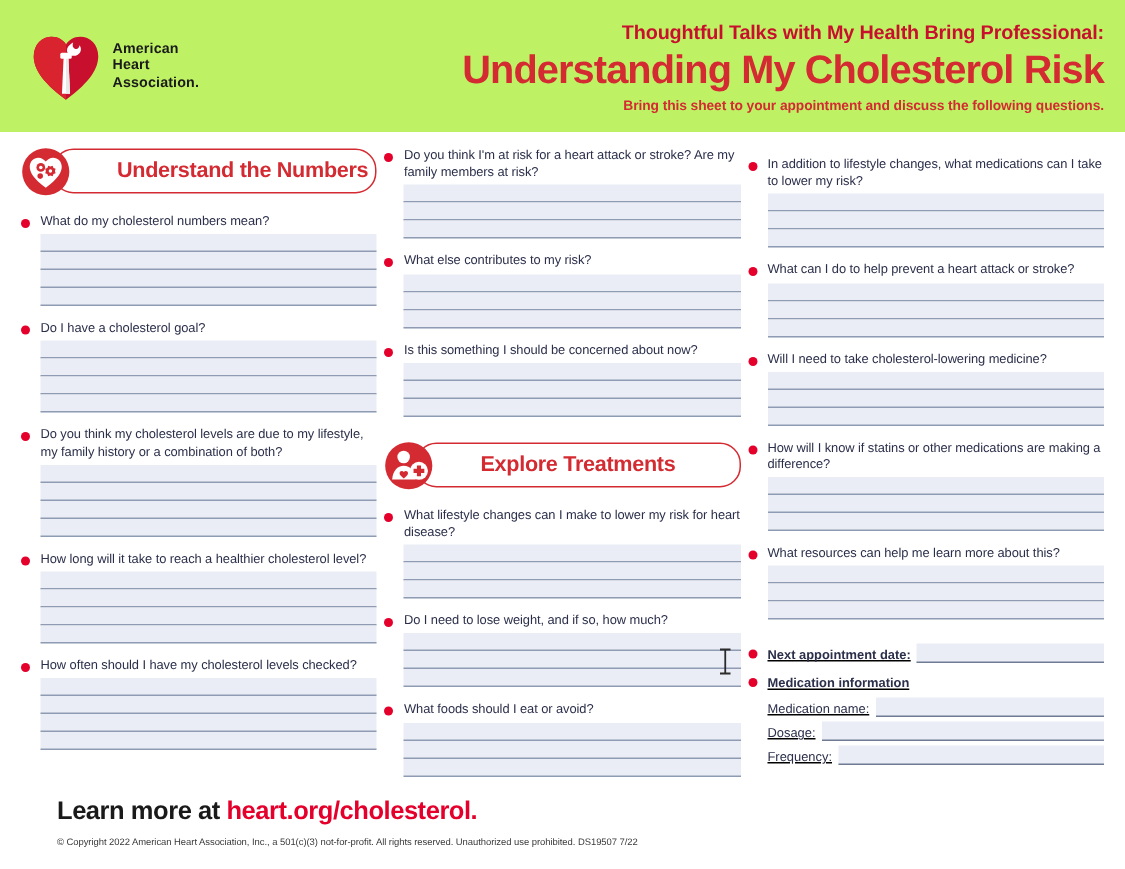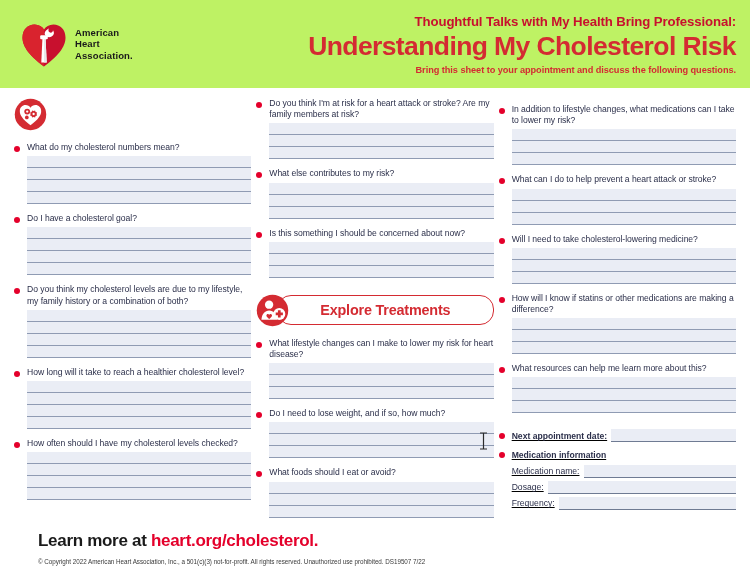--- a/index.html
+++ b/index.html
@@ -79,21 +79,21 @@
   .field-row .bullet{margin-top:0;align-self:center;}
   .flabel{
     color:#2b2f4a;font-size:8.6px;font-weight:bold;line-height:12px;
     white-space:nowrap;
   }
   .flabel.plain{font-weight:normal;}
   .fline{
     flex:1;height:12px;background:#eaedf5;border-bottom:1px solid #6f7b93;
     margin-left:4px;
   }
-  .sub-field{margin-left:13px;display:flex;align-items:flex-start;margin-bottom:3px;}
+  .sub-field{margin-left:13px;display:flex;align-items:center;margin-bottom:3px;}
   .spacer-top{margin-top:16px;text-decoration:underline;}
 
   
   .footer{position:absolute;left:16px;bottom:0;width:750px;}
   .learn{
     margin-left:22px;font-size:17px;font-weight:bold;color:#1a1a1a;
     letter-spacing:-.3px;
   }
   .learn .url{color:#e4002b;}
   .copy{
@@ -138,20 +138,23 @@
       <div class="section-head">
         <svg class="sec-icon" viewBox="0 0 34 34">
           <circle cx="17" cy="17" r="16.2" fill="#d42b32"></circle>
           <path d="M17 28 C8.6 21.8 6 17.4 6 13.6 C6 9.8 8.7 7.3 11.9 7.3 C14.1 7.3 15.9 8.5 17 10 C18.1 8.5 19.9 7.3 22.1 7.3 C25.3 7.3 28 9.8 28 13.6 C28 17.4 25.4 21.8 17 28 Z" fill="#ffffff"></path>
           <circle cx="13.6" cy="14" r="3" fill="#d42b32"></circle>
           <circle cx="13.6" cy="14" r="1.2" fill="#ffffff"></circle>
           <circle cx="13.2" cy="20" r="1.9" fill="#d42b32"></circle>
           <path d="M20.2 13.4 l1.5 -.5 .6 1.5 1.5 .6 -.5 1.5 .5 1.5 -1.5 .6 -.6 1.5 -1.5 -.5 -1.5 .5 -.6 -1.5 -1.5 -.6 .5 -1.5 -.5 -1.5 1.5 -.6 .6 -1.5 Z" fill="#d42b32"></path>
           <circle cx="20.2" cy="16.5" r="1.2" fill="#ffffff"></circle>
         </svg>
+        <div class="pill">
+          <span class="pill-label">Understand the Numbers</span>
+        </div>
       </div>
 
       <div class="qblock">
         <div class="q">
           <span class="bullet"></span>
           <span class="qtext">What do my cholesterol numbers mean?</span>
         </div>
         <div class="lines">
           <div class="ln"></div>
           <div class="ln"></div>

